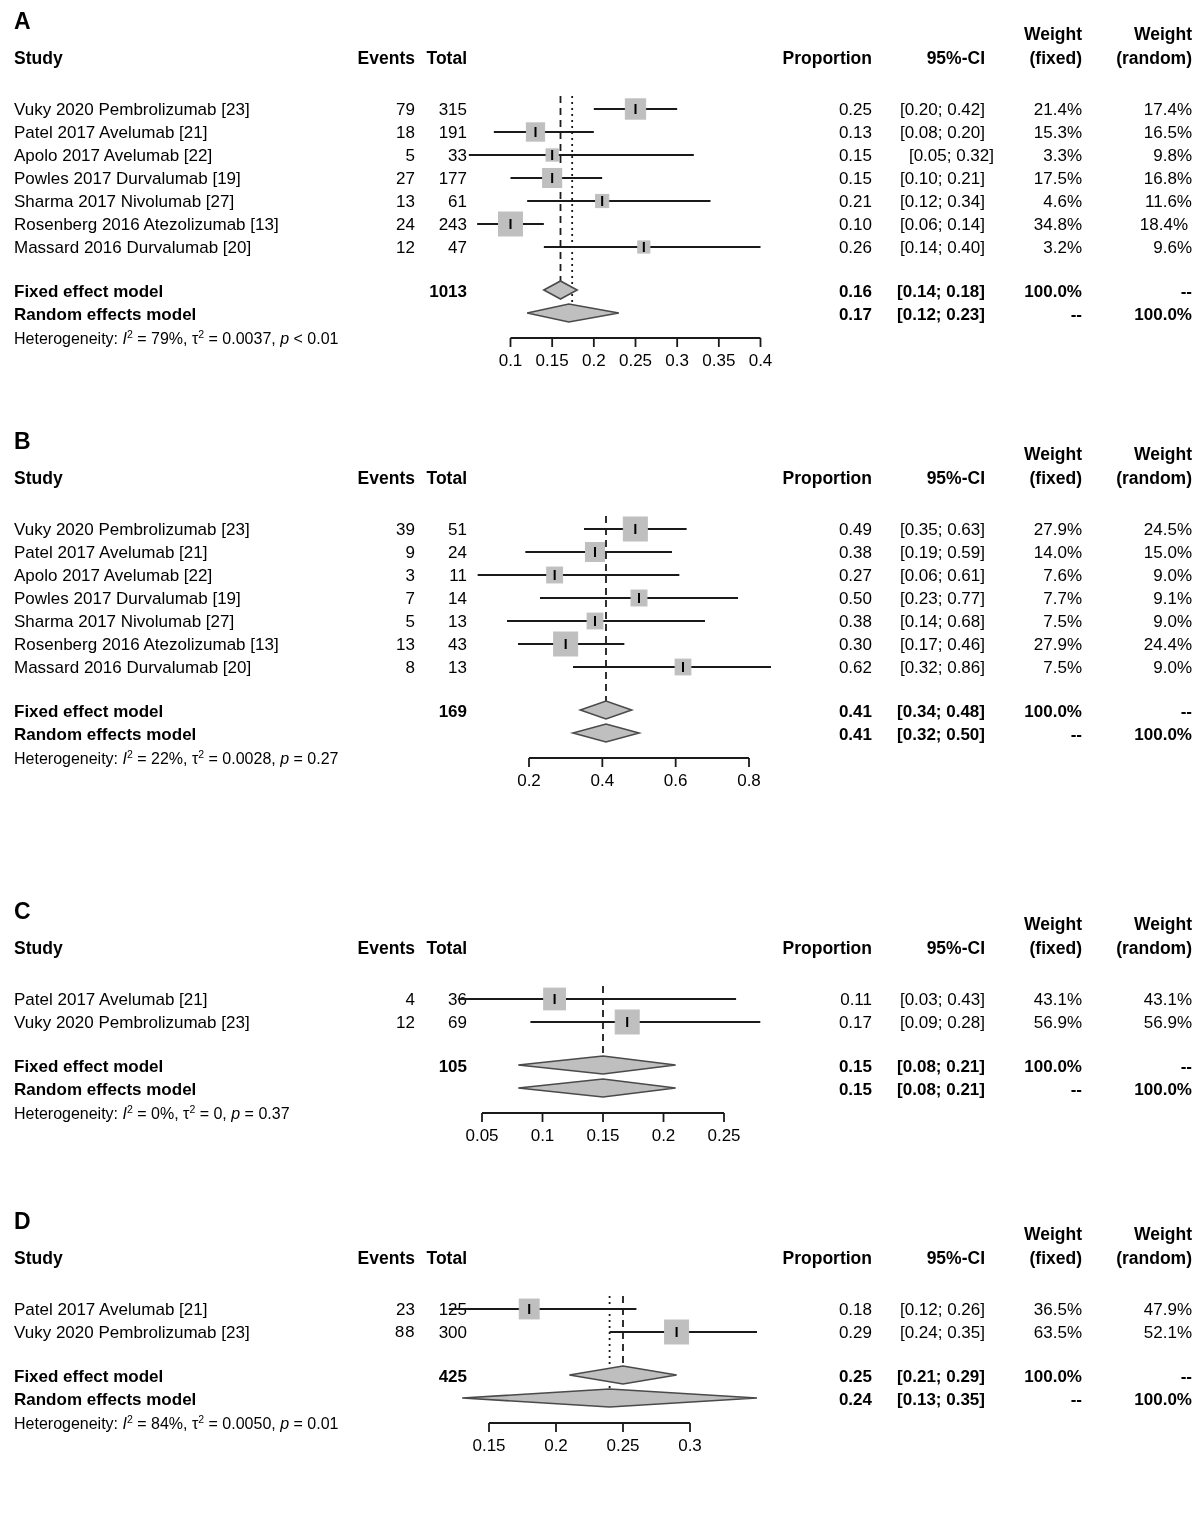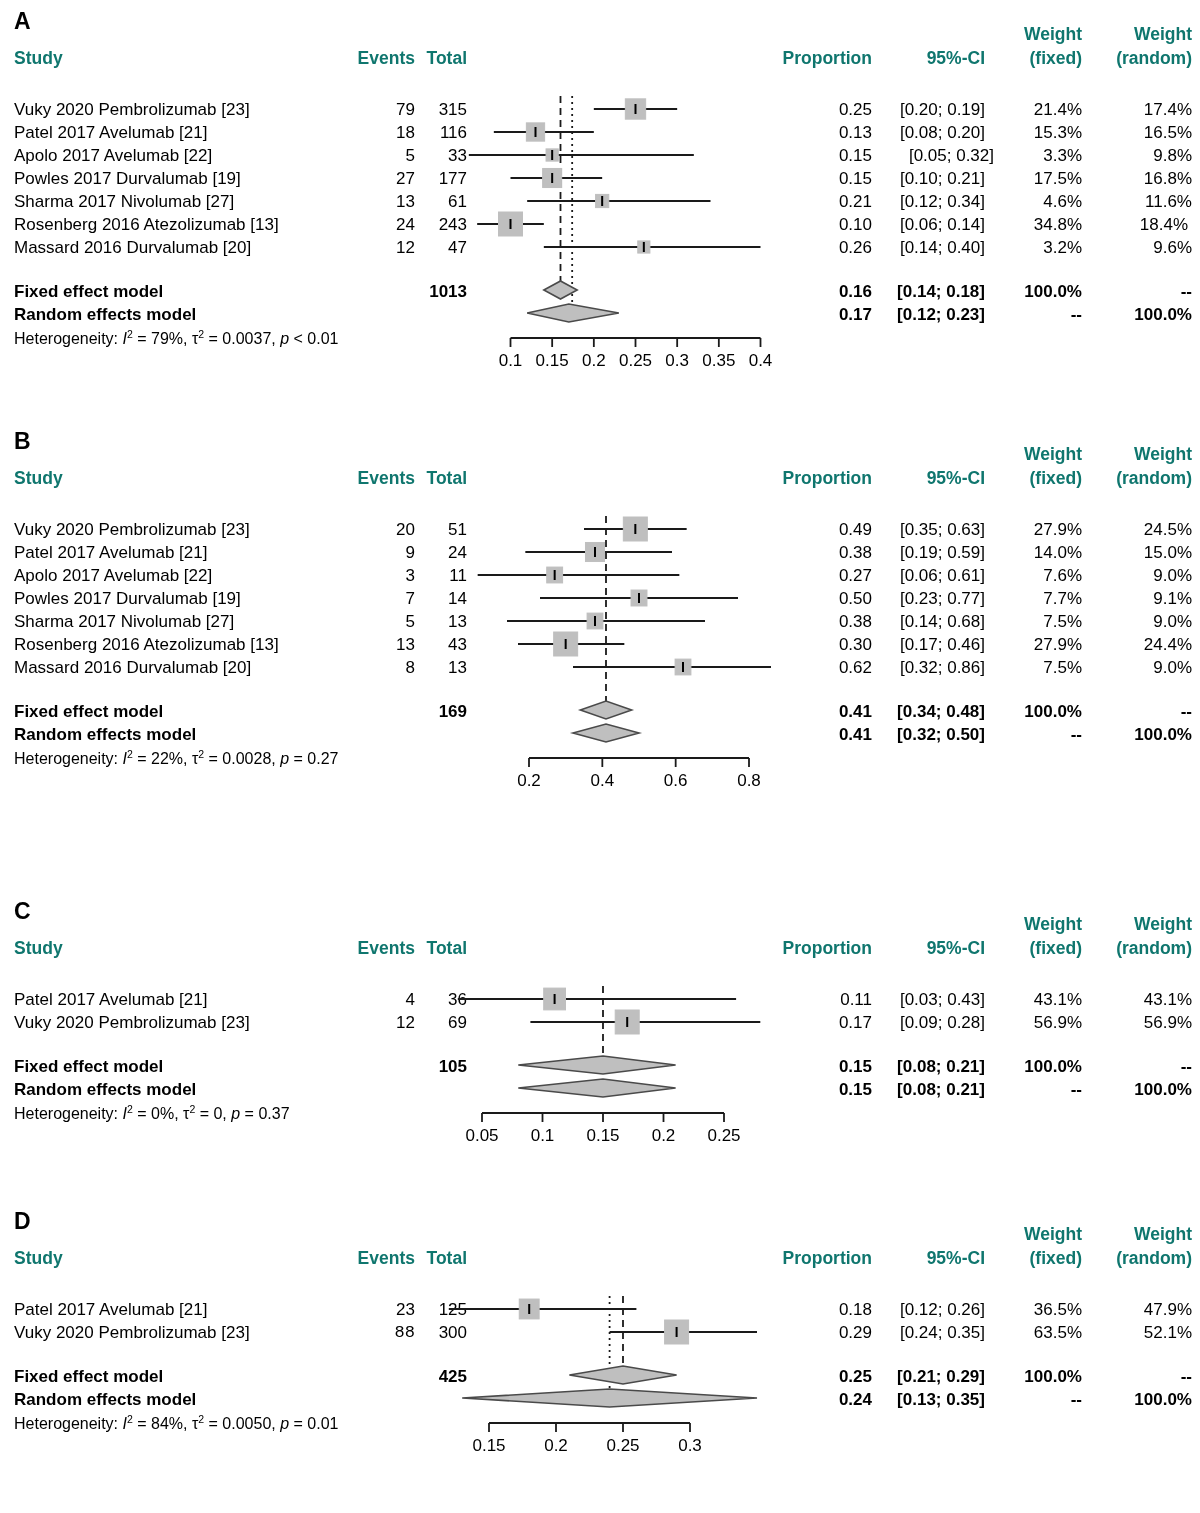--- a/index.html
+++ b/index.html
@@ -24,21 +24,21 @@
     position: absolute;
     font-size: 23px;
     font-weight: bold;
     color: #000;
     letter-spacing: 0.3px;
   }
   .hdr {
     position: absolute;
     font-size: 17.5px;
     font-weight: bold;
-    color: #0f766e;
+    color: #000000;
     white-space: nowrap;
   }
   .hdr.r { text-align: right; }
   .row-text {
     position: absolute;
     font-size: 17px;
     color: #000;
     white-space: nowrap;
   }
   .row-text.r { text-align: right; }
@@ -78,26 +78,26 @@
       <div class="hdr r" style="right: 328px; top: 48px;">Proportion</div>
       <div class="hdr r" style="right: 215px; top: 48px;">95%-CI</div>
       <div class="hdr r" style="right: 118px; top: 24px;">Weight</div>
       <div class="hdr r" style="right: 118px; top: 48px;">(fixed)</div>
       <div class="hdr r" style="right: 8px; top: 24px;">Weight</div>
       <div class="hdr r" style="right: 8px; top: 48px;">(random)</div>
       <div class="row-text" style="left: 14px; top: 100px;">Vuky 2020 Pembrolizumab [23]</div>
       <div class="row-text r" style="right: 785px; top: 100px;">79</div>
       <div class="row-text r" style="right: 733px; top: 100px;">315</div>
       <div class="row-text r" style="right: 328px; top: 100px;">0.25</div>
-      <div class="row-text r" style="right: 215px; top: 100px;">[0.20; 0.19]</div>
+      <div class="row-text r" style="right: 215px; top: 100px;">[0.20; 0.42]</div>
       <div class="row-text r" style="right: 118px; top: 100px;">21.4%</div>
       <div class="row-text r" style="right: 8px; top: 100px;">17.4%</div>
       <div class="row-text" style="left: 14px; top: 123px;">Patel 2017 Avelumab [21]</div>
       <div class="row-text r" style="right: 785px; top: 123px;">18</div>
-      <div class="row-text r" style="right: 733px; top: 123px;">116</div>
+      <div class="row-text r" style="right: 733px; top: 123px;">191</div>
       <div class="row-text r" style="right: 328px; top: 123px;">0.13</div>
       <div class="row-text r" style="right: 215px; top: 123px;">[0.08; 0.20]</div>
       <div class="row-text r" style="right: 118px; top: 123px;">15.3%</div>
       <div class="row-text r" style="right: 8px; top: 123px;">16.5%</div>
       <div class="row-text" style="left: 14px; top: 146px;">Apolo 2017 Avelumab [22]</div>
       <div class="row-text r" style="right: 785px; top: 146px;">5</div>
       <div class="row-text r" style="right: 733px; top: 146px;">33</div>
       <div class="row-text r" style="right: 328px; top: 146px;">0.15</div>
       <div class="row-text r" style="right: 206px; top: 146px;">[0.05; 0.32]</div>
       <div class="row-text r" style="right: 118px; top: 146px;">3.3%</div>
@@ -206,21 +206,21 @@
       <div class="hdr" style="left: 14px; top: 48px;">Study</div>
       <div class="hdr r" style="right: 785px; top: 48px;">Events</div>
       <div class="hdr r" style="right: 733px; top: 48px;">Total</div>
       <div class="hdr r" style="right: 328px; top: 48px;">Proportion</div>
       <div class="hdr r" style="right: 215px; top: 48px;">95%-CI</div>
       <div class="hdr r" style="right: 118px; top: 24px;">Weight</div>
       <div class="hdr r" style="right: 118px; top: 48px;">(fixed)</div>
       <div class="hdr r" style="right: 8px; top: 24px;">Weight</div>
       <div class="hdr r" style="right: 8px; top: 48px;">(random)</div>
       <div class="row-text" style="left: 14px; top: 100px;">Vuky 2020 Pembrolizumab [23]</div>
-      <div class="row-text r" style="right: 785px; top: 100px;">20</div>
+      <div class="row-text r" style="right: 785px; top: 100px;">39</div>
       <div class="row-text r" style="right: 733px; top: 100px;">51</div>
       <div class="row-text r" style="right: 328px; top: 100px;">0.49</div>
       <div class="row-text r" style="right: 215px; top: 100px;">[0.35; 0.63]</div>
       <div class="row-text r" style="right: 118px; top: 100px;">27.9%</div>
       <div class="row-text r" style="right: 8px; top: 100px;">24.5%</div>
       <div class="row-text" style="left: 14px; top: 123px;">Patel 2017 Avelumab [21]</div>
       <div class="row-text r" style="right: 785px; top: 123px;">9</div>
       <div class="row-text r" style="right: 733px; top: 123px;">24</div>
       <div class="row-text r" style="right: 328px; top: 123px;">0.38</div>
       <div class="row-text r" style="right: 215px; top: 123px;">[0.19; 0.59]</div>

